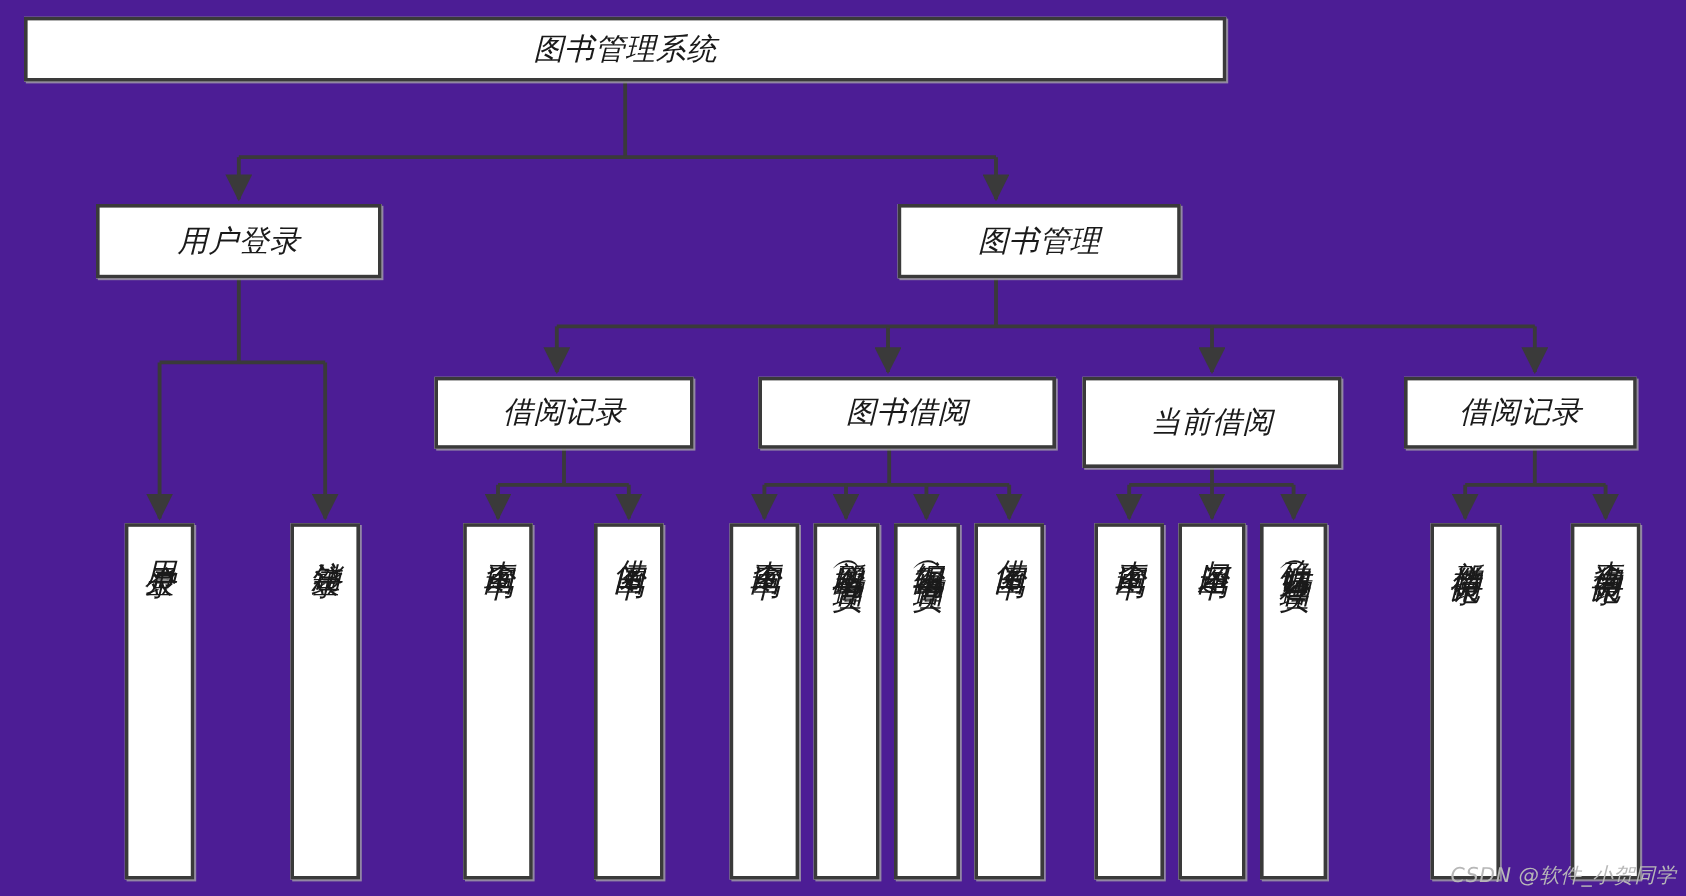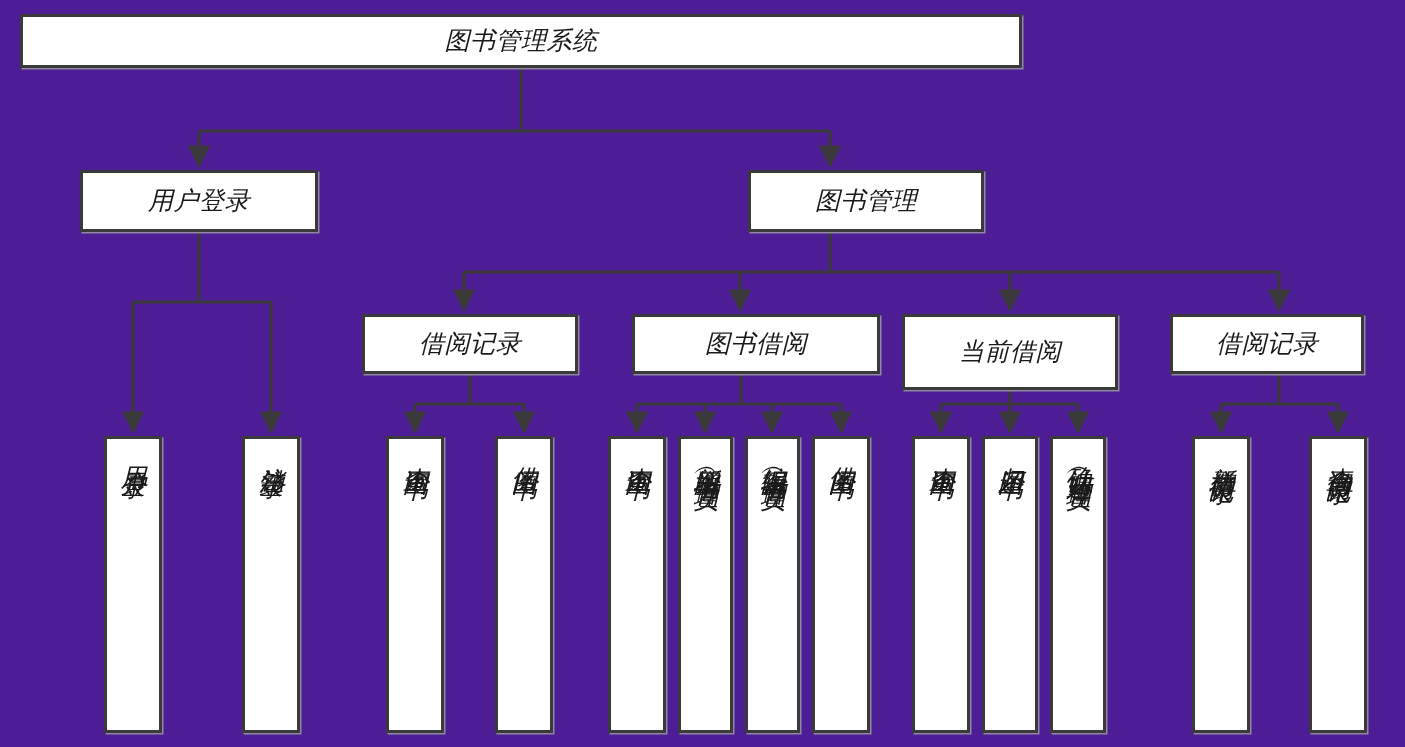--- a/index.html
+++ b/index.html
@@ -192,14 +192,15 @@
     <span class="node-label">确认归还（管理员）</span>
   </div>
 
   <div class="node vert" style="left:1192px; top:436px; width:58px; height:297px;">
     <span class="node-label">新增借阅记录</span>
   </div>
   <div class="node vert" style="left:1309px; top:436px; width:58px; height:297px;">
     <span class="node-label">查询借阅记录</span>
   </div>
 
+  <div id="watermark">CSDN @软件_小贺同学</div>
 
 </div>
 
 </body></html>

